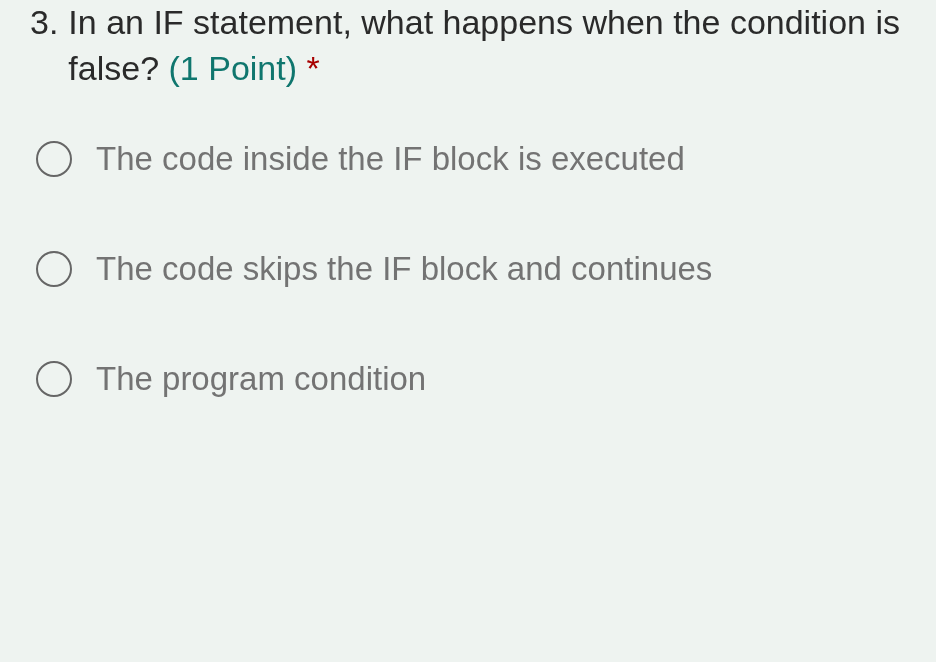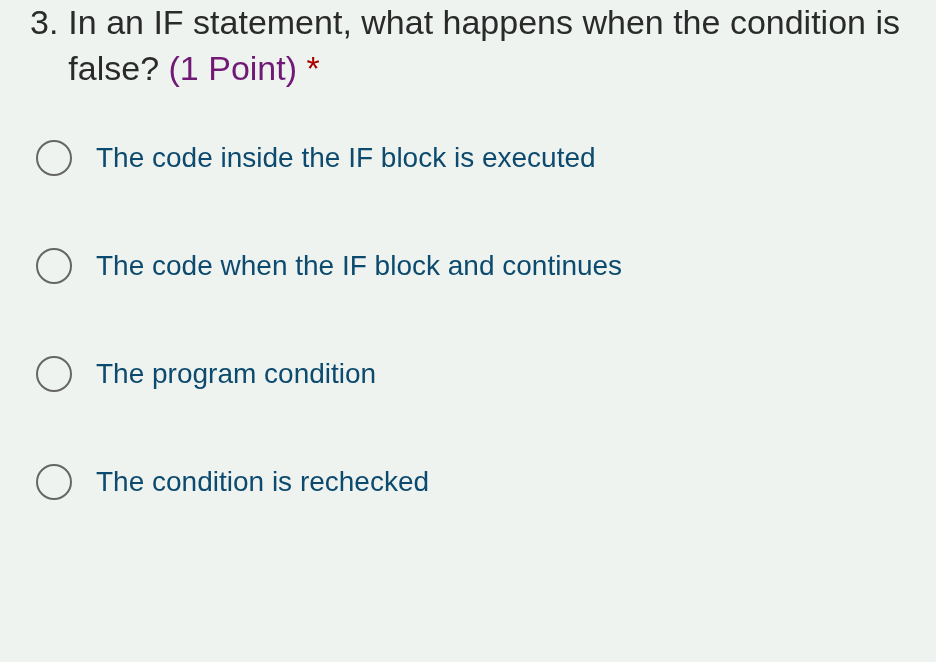--- a/index.html
+++ b/index.html
@@ -29,21 +29,21 @@
       color: #2a2a2a;
       margin-right: 10px;
       line-height: 1.35;
     }
     .question-text-wrap {
       font-size: 34px;
       line-height: 1.35;
       color: #2a2a2a;
     }
     .points {
-      color: #701a75;
+      color: #0f766e;
     }
     .required {
       color: #a80000;
     }
     .options {
       padding-left: 6px;
     }
     .option {
       display: flex;
       align-items: center;
@@ -53,22 +53,22 @@
     .radio {
       width: 36px;
       height: 36px;
       border: 2px solid #666;
       border-radius: 50%;
       flex-shrink: 0;
       margin-right: 24px;
       background: transparent;
     }
     .option-label {
-      font-size: 28px;
-      color: #0c4a6e;
+      font-size: 33px;
+      color: #737373;
     }
   </style>
 </head>
 <body>
 
 <div class="question-block">
   <div class="question-header">
     <span class="question-number">3.</span>
     <span class="question-text-wrap">
       <span>In an IF statement, what happens when the condition is false?</span>
@@ -77,24 +77,20 @@
     </span>
   </div>
 
   <div class="options">
     <div class="option">
       <span class="radio"></span>
       <span class="option-label">The code inside the IF block is executed</span>
     </div>
     <div class="option">
       <span class="radio"></span>
-      <span class="option-label">The code when the IF block and continues</span>
+      <span class="option-label">The code skips the IF block and continues</span>
     </div>
     <div class="option">
       <span class="radio"></span>
       <span class="option-label">The program condition</span>
     </div>
-    <div class="option">
-      <span class="radio"></span>
-      <span class="option-label">The condition is rechecked</span>
-    </div>
   </div>
 </div>
 
 </body></html>

